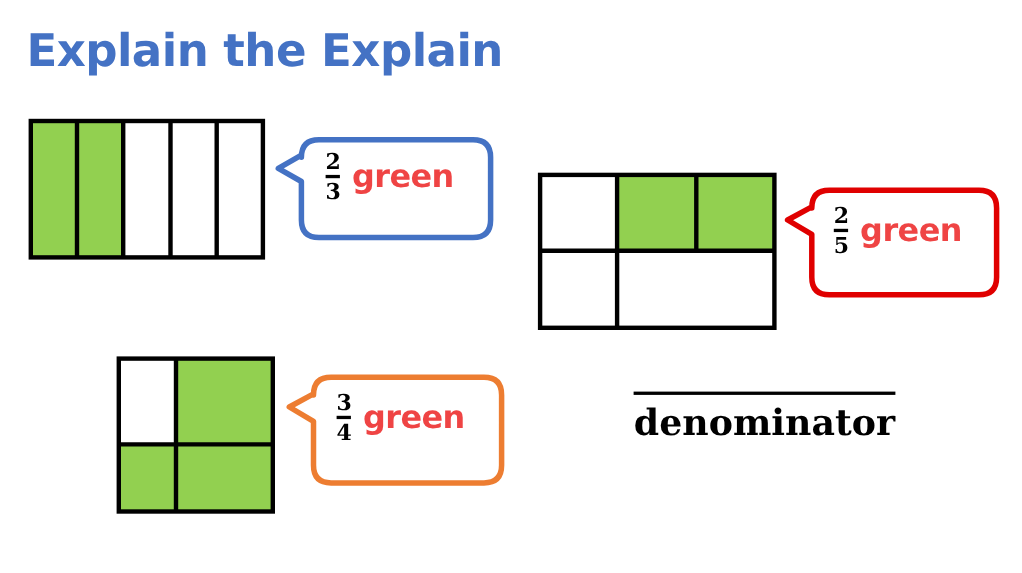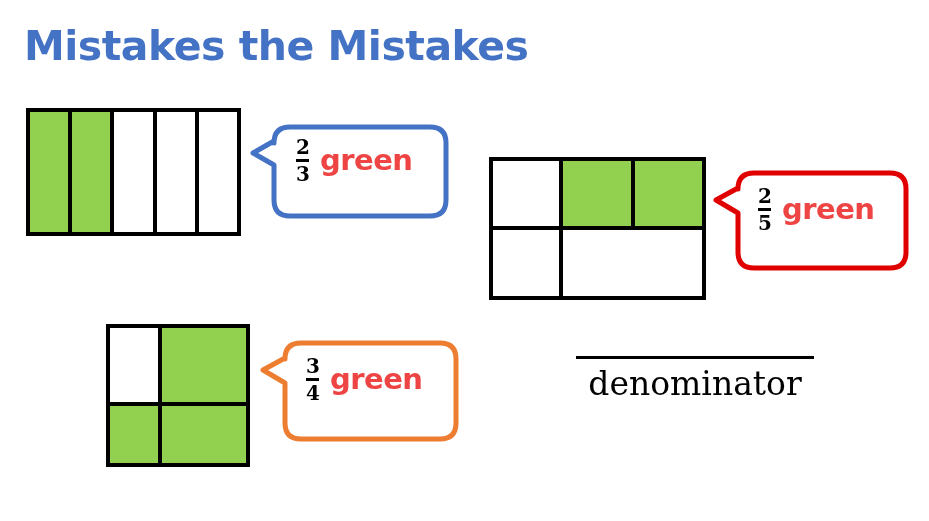--- a/index.html
+++ b/index.html
@@ -6,26 +6,26 @@
   body { width:929px; height:521px; position:relative; overflow:hidden; font-family:"Liberation Sans", sans-serif; }
   .title { position:absolute; left:24px; top:22px; font-family:"DejaVu Sans", sans-serif; font-weight:bold; font-size:41px; color:#4472C4; letter-spacing:-0.5px; white-space:nowrap; }
   svg.canvas { position:absolute; left:0; top:0; }
   .lbl { position:absolute; display:flex; align-items:center; }
   .frac { display:flex; flex-direction:column; align-items:center; font-family:"DejaVu Serif", serif; font-weight:bold; font-size:20px; line-height:22px; color:#000; margin-right:10px; }
   .frac .bar { width:13px; height:2.5px; background:#000; margin:1px 0; }
   .word { font-family:"DejaVu Sans", sans-serif; font-weight:bold; font-size:29px; color:#ef4444; letter-spacing:-0.5px; }
   .defn { position:absolute; left:576px; top:352px; width:238px; text-align:center; font-family:"DejaVu Serif", serif; font-size:33px; color:#000; }
   .defn .num { line-height:46px; }
   .defn .line { height:3px; background:#000; margin:4px 0 2px 0; }
-  .defn .den { line-height:46px; }
+  .defn .den { line-height:46px;font-weight:bold; }
 </style>
 </head>
 <body>
 
-<div class="title">Mistakes the Mistakes</div>
+<div class="title">Explain the Explain</div>
 
 <svg class="canvas" width="929" height="521" viewBox="0 0 929 521">
 
   <g>
     <rect x="28" y="110" width="42" height="124" fill="#92D050"></rect>
     <rect x="70" y="110" width="42" height="124" fill="#92D050"></rect>
     <rect x="28" y="110" width="211" height="124" fill="none" stroke="#000" stroke-width="4"></rect>
     <line x1="70" y1="110" x2="70" y2="234" stroke="#000" stroke-width="4"></line>
     <line x1="112" y1="110" x2="112" y2="234" stroke="#000" stroke-width="4"></line>
     <line x1="155" y1="110" x2="155" y2="234" stroke="#000" stroke-width="4"></line>

